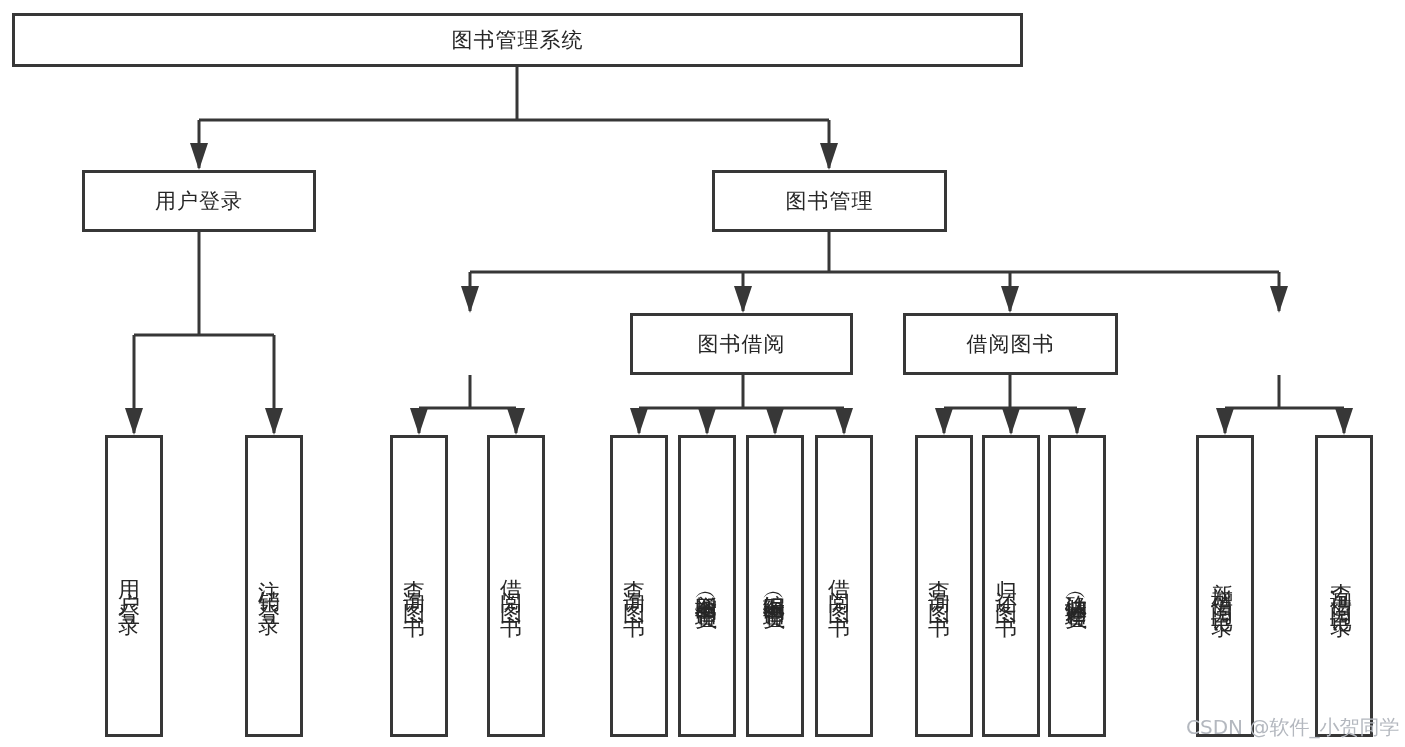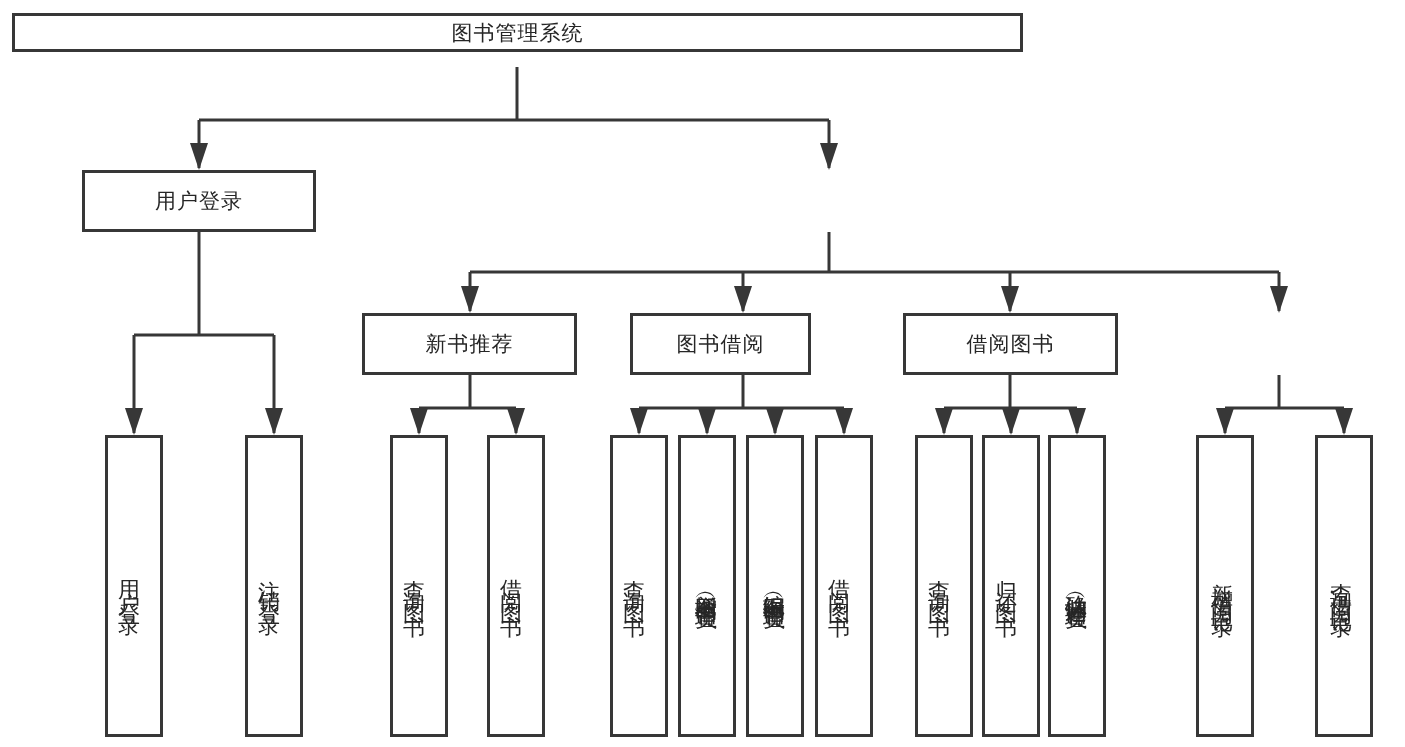--- a/index.html
+++ b/index.html
@@ -128,40 +128,41 @@
       <polygon points="775,435 766,408 784,408"></polygon>
       <polygon points="844,435 835,408 853,408"></polygon>
       <polygon points="944,435 935,408 953,408"></polygon>
       <polygon points="1011,435 1002,408 1020,408"></polygon>
       <polygon points="1077,435 1068,408 1086,408"></polygon>
       <polygon points="1225,435 1216,408 1234,408"></polygon>
       <polygon points="1344,435 1335,408 1353,408"></polygon>
     </g>
   </svg>
 
-  <div class="box h" style="left:12px; top:13px; width:1011px; height:39px;">图书管理系统</div>
+  <div class="box h" style="left:12px; top:13px; width:1011px; height:54px;">图书管理系统</div>
 
   <div class="box h" style="left:82px; top:170px; width:234px; height:62px;">用户登录</div>
+  <div class="box h" style="left:712px; top:170px; width:235px; height:62px;">图书管理</div>
 
-  <div class="box h" style="left:362px; top:313px; width:215px; height:62px;">新书推荐</div>
-  <div class="box h" style="left:630px; top:313px; width:181px; height:62px;">图书借阅</div>
+  <div class="box h" style="left:630px; top:313px; width:223px; height:62px;">图书借阅</div>
   <div class="box h" style="left:903px; top:313px; width:215px; height:62px;">借阅图书</div>
 
   <div class="box v s4" style="left:105px; top:435px; width:58px; height:302px;">用户登录</div>
   <div class="box v s4" style="left:245px; top:435px; width:58px; height:302px;">注销登录</div>
 
   <div class="box v s4" style="left:390px; top:435px; width:58px; height:302px;">查询图书</div>
   <div class="box v s4" style="left:487px; top:435px; width:58px; height:302px;">借阅图书</div>
 
   <div class="box v s4" style="left:610px; top:435px; width:58px; height:302px;">查询图书</div>
   <div class="box v s9" style="left:678px; top:435px; width:58px; height:302px;">新增图书（管理员）</div>
   <div class="box v s9" style="left:746px; top:435px; width:58px; height:302px;">编辑图书（管理员）</div>
   <div class="box v s4" style="left:815px; top:435px; width:58px; height:302px;">借阅图书</div>
 
   <div class="box v s4" style="left:915px; top:435px; width:58px; height:302px;">查询图书</div>
   <div class="box v s4" style="left:982px; top:435px; width:58px; height:302px;">归还图书</div>
   <div class="box v s9" style="left:1048px; top:435px; width:58px; height:302px;">确认归还（管理员）</div>
 
   <div class="box v s6" style="left:1196px; top:435px; width:58px; height:302px;">新增借阅记录</div>
   <div class="box v s6" style="left:1315px; top:435px; width:58px; height:302px;">查询借阅记录</div>
 
+  <div class="watermark">CSDN @软件_小贺同学</div>
 
 </div>
 
 </body></html>

